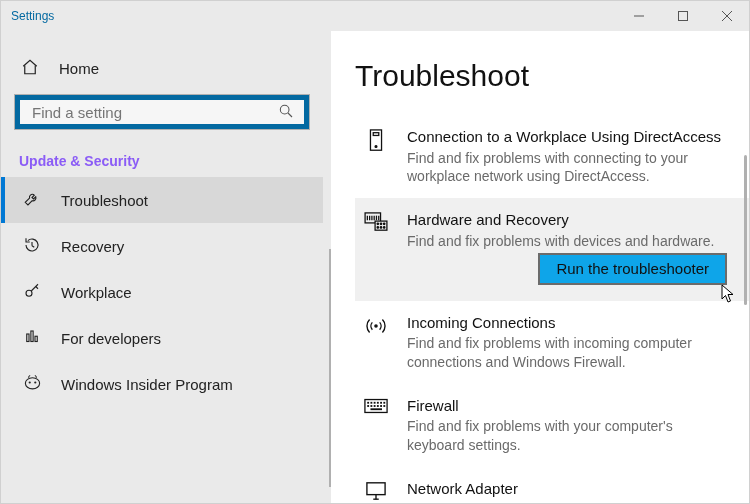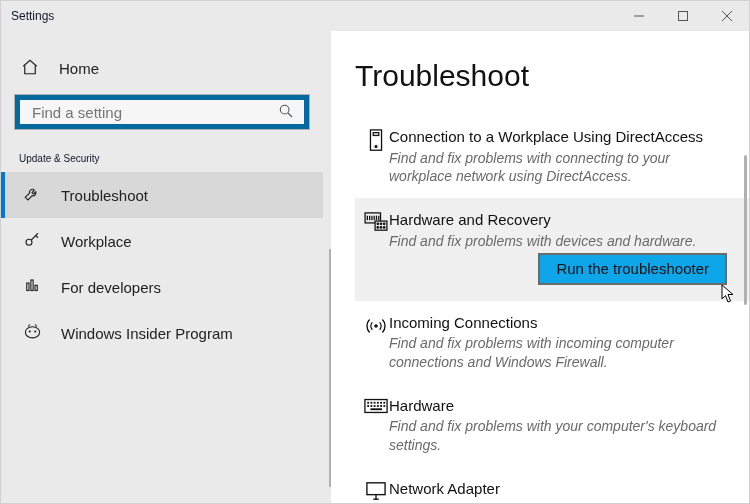--- a/index.html
+++ b/index.html
@@ -15,21 +15,21 @@
     position: relative;
     border: 1px solid #d0d0d0;
   }
   .titlebar {
     height: 30px;
     display: flex;
     align-items: center;
     background: #eaeaea;
     padding-left: 10px;
   }
-  .titlebar .title { font-size: 12px; color: #0f172a; flex: 1; }
+  .titlebar .title { font-size: 12px; color: #0369a1; flex: 1; }
   .titlebar .wc { display: flex; }
   .titlebar .wc div {
     width: 44px; height: 30px; display: flex; align-items: center; justify-content: center;
     color: #555;
   }
   .titlebar .wc svg { width: 10px; height: 10px; }
 
   .content {
     display: flex;
     height: calc(100% - 30px);
@@ -71,23 +71,23 @@
     background: transparent;
     font-size: 15px;
     color: #333;
     outline: none;
     font-family: inherit;
   }
   .search-box .sicon { color: #555; }
 
   .section-title {
     padding: 14px 18px 8px 18px;
-    font-size: 10px;
-    font-weight: 400;
-    color: #0f172a;
+    font-size: 14px;
+    font-weight: 700;
+    color: #8b5cf6;
   }
 
   .nav-item {
     display: flex;
     align-items: center;
     height: 46px;
     padding: 0 18px 0 16px;
     font-size: 15px;
     color: #222;
     cursor: pointer;
@@ -113,38 +113,39 @@
     font-size: 30px;
     font-weight: 400;
     color: #111;
   }
 
   .ts-list { display: flex; flex-direction: column; }
 
   .ts-item {
     display: flex;
     padding: 12px 20px 12px 8px;
+    gap: 18px;
     cursor: pointer;
   }
   .ts-item.selected {
     background: #f0f0f0;
     padding-bottom: 50px;
     position: relative;
   }
   .ts-icon {
     width: 26px;
     flex-shrink: 0;
     display: flex;
     justify-content: center;
     padding-top: 2px;
     color: #111;
   }
   .ts-text { flex: 1; }
   .ts-title { font-size: 15px; color: #111; line-height: 1.3; }
-  .ts-desc { font-size: 14px; color: #6a6a6a; margin-top: 2px; line-height: 1.35; font-style: italic; }
+  .ts-desc { font-size: 14px; color: #6a6a6a; margin-top: 2px; line-height: 1.35; }
 
   .run-btn {
     position: absolute;
     right: 22px;
     bottom: 16px;
     height: 32px;
     padding: 0 16px;
     background: #0ea5e9;
     border: 2px solid #6b6b6b;
     font-size: 15px;
@@ -234,20 +235,31 @@
 
     <div class="nav-item active">
       <span class="icon">
         <svg width="18" height="18" viewBox="0 0 24 24" fill="none" stroke="currentColor" stroke-width="1.5">
             <path d="M14 6a4 4 0 0 0-5.3 4.7L3 16.4 6.6 20l5.7-5.7A4 4 0 0 0 17 9l-3 3-2-2 3-3z"></path>
           </svg>
       </span>
       <span>Troubleshoot</span>
     </div>
 
+    <div class="nav-item">
+      <span class="icon">
+        <svg width="18" height="18" viewBox="0 0 24 24" fill="none" stroke="currentColor" stroke-width="1.5">
+            <path d="M4 12a8 8 0 1 0 2.5-5.8"></path>
+            <polyline points="4 3 4 8 9 8"></polyline>
+            <line x1="12" y1="8" x2="12" y2="13"></line>
+            <line x1="12" y1="13" x2="15" y2="15"></line>
+          </svg>
+      </span>
+      <span>Recovery</span>
+    </div>
 
     <div class="nav-item">
       <span class="icon">
         <svg width="18" height="18" viewBox="0 0 24 24" fill="none" stroke="currentColor" stroke-width="1.5">
             <circle cx="8" cy="15" r="4"></circle>
             <path d="M11 12 L20 3"></path>
             <path d="M17 6 L20 9"></path>
           </svg>
       </span>
       <span>Workplace</span>
@@ -358,21 +370,21 @@
             <rect x="3.5" y="7" width="2" height="2" fill="currentColor" stroke="none"></rect>
               <rect x="7" y="7" width="2" height="2" fill="currentColor" stroke="none"></rect>
               <rect x="10.5" y="7" width="2" height="2" fill="currentColor" stroke="none"></rect>
               <rect x="14" y="7" width="2" height="2" fill="currentColor" stroke="none"></rect>
               <rect x="17.5" y="7" width="2" height="2" fill="currentColor" stroke="none"></rect>
               <rect x="21" y="7" width="2" height="2" fill="currentColor" stroke="none"></rect>
             <rect x="7" y="10.5" width="12.5" height="2" fill="currentColor" stroke="none"></rect>
           </svg>
         </div>
         <div class="ts-text">
-          <div class="ts-title">Hardware</div>
+          <div class="ts-title">Firewall</div>
           <div class="ts-desc">Find and fix problems with your computer's keyboard settings.</div>
         </div>
       </div>
 
       <div class="ts-item">
         <div class="ts-icon">
           <svg width="22" height="20" viewBox="0 0 24 22" fill="none" stroke="currentColor" stroke-width="1.5">
               <rect x="2" y="2" width="20" height="13"></rect>
               <line x1="9" y1="20" x2="15" y2="20"></line>
               <line x1="12" y1="15" x2="12" y2="20"></line>

